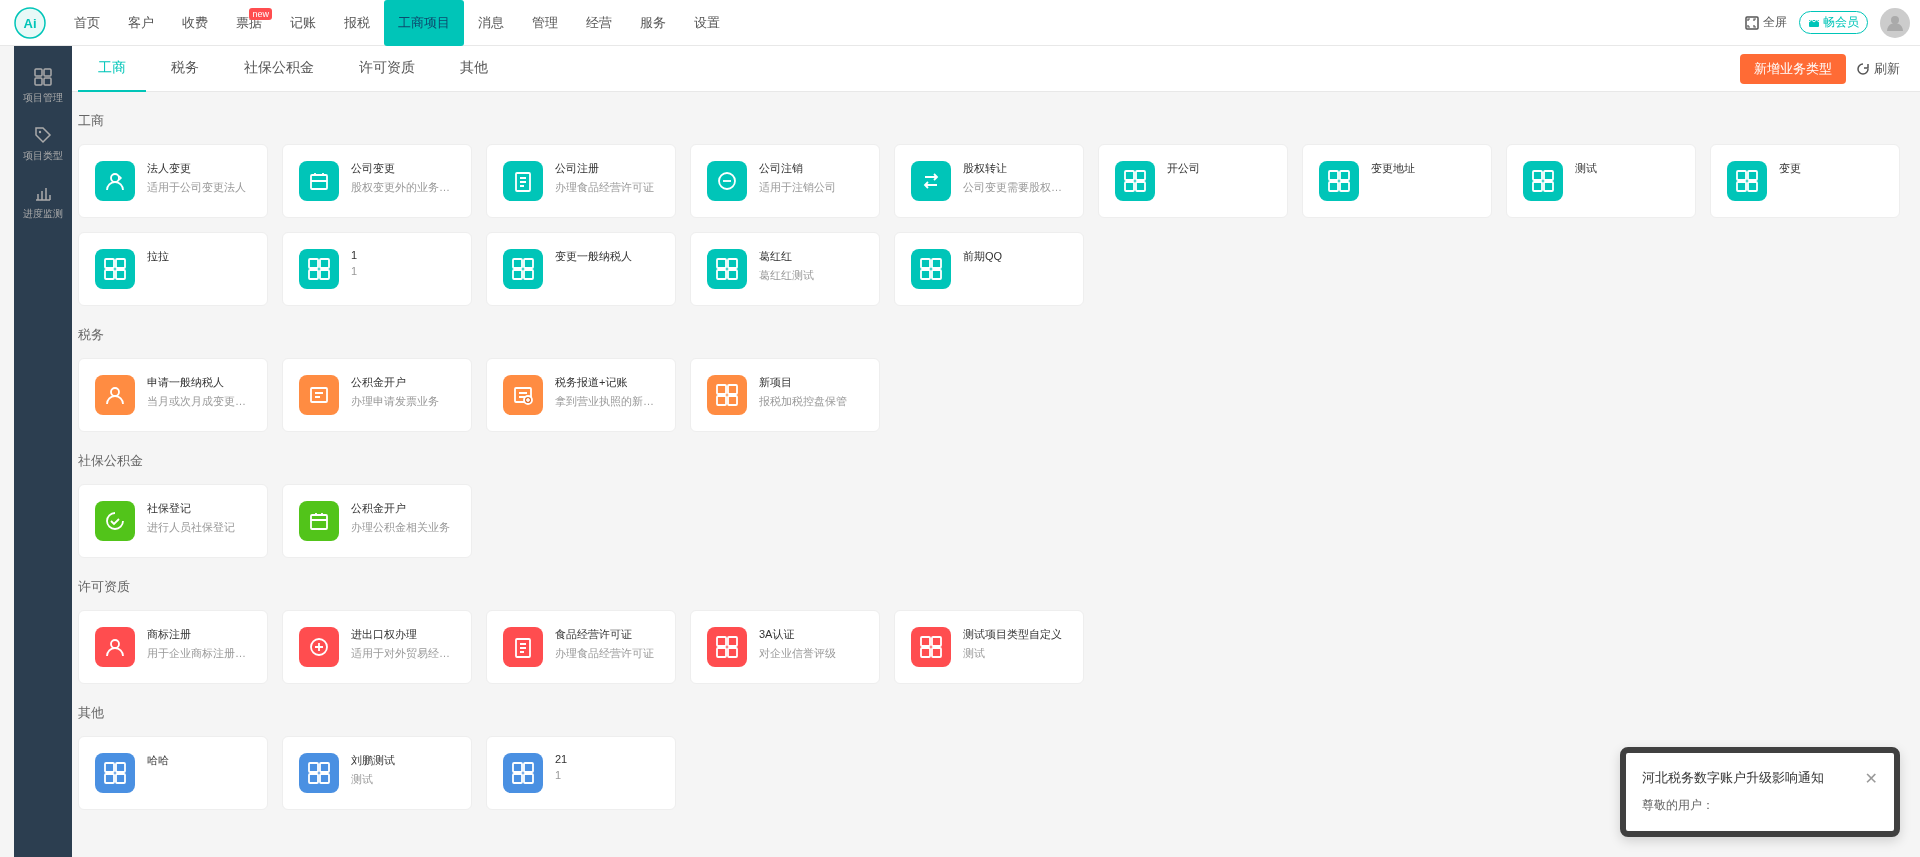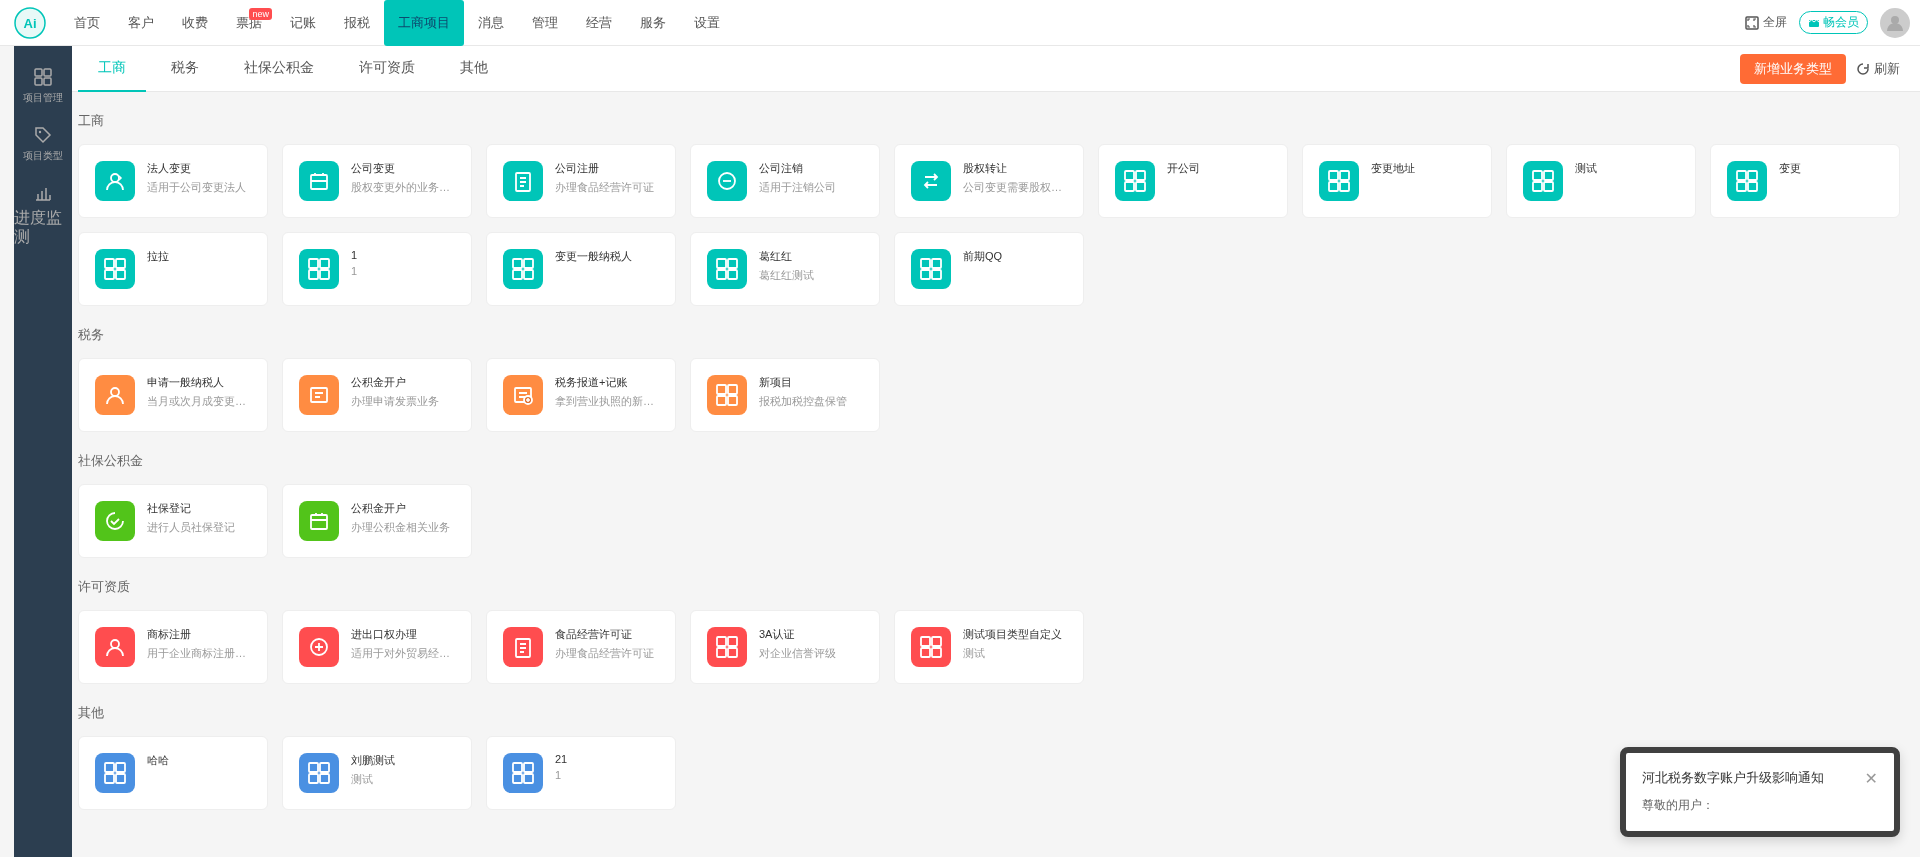--- a/index.html
+++ b/index.html
@@ -367,21 +367,21 @@
       </svg>
     </div>
     <span style="font-size:10px;color:#aaa;text-align:center;line-height:1.2;">项目类型</span>
   </div>
   <div class="sidebar-item">
     <div class="s-icon">
       <svg width="18" height="18" viewBox="0 0 18 18" fill="none" stroke="#aaa" stroke-width="1.5">
         <path d="M2 16h14M4 16V10M8 16V7M12 16V4M16 16V11"></path>
       </svg>
     </div>
-    <span style="font-size:16px;color:#aaa;text-align:left;line-height:1.2;">进度监测</span>
+    <span style="font-size:10px;color:#aaa;text-align:left;line-height:1.2;">进度监测</span>
   </div>
 </aside>
 
 <main class="main-content">
 
   <div class="sub-tabs">
     <div class="sub-tab active">
         <span>工商</span>
       </div>
     <div class="sub-tab">

